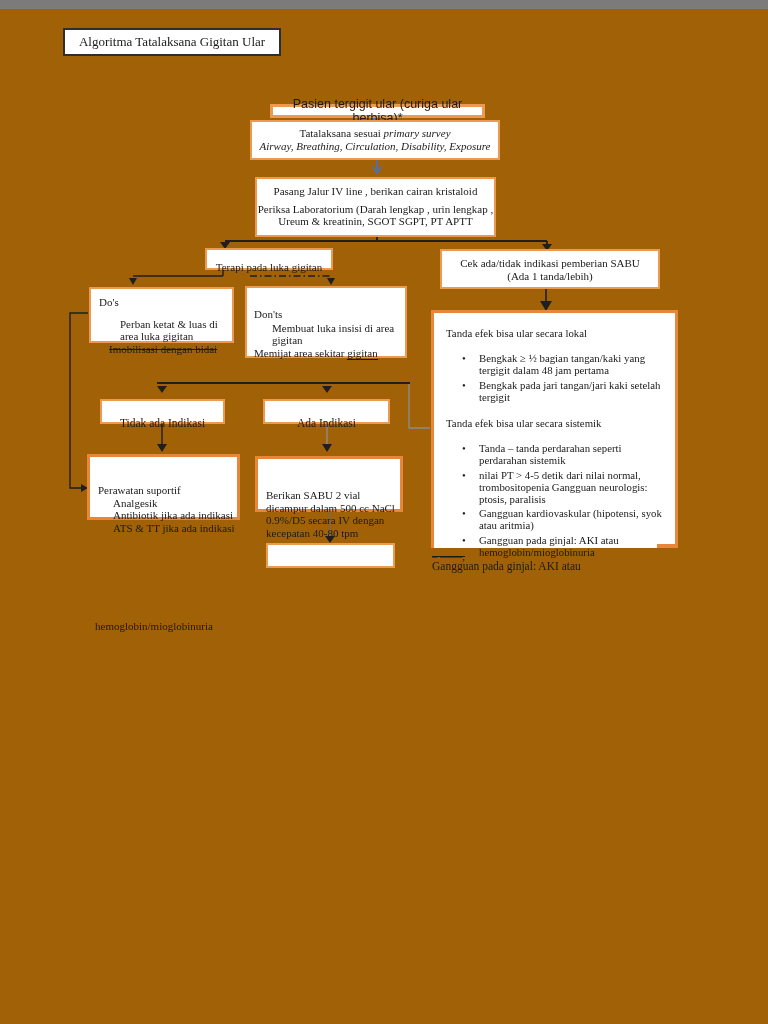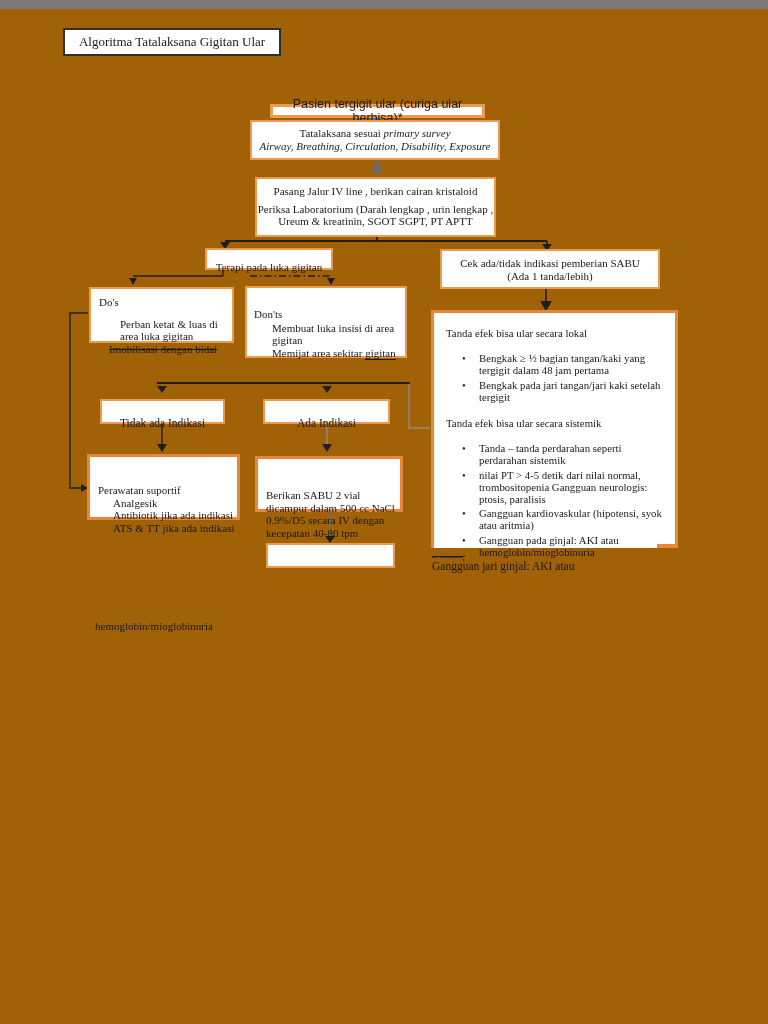--- a/index.html
+++ b/index.html
@@ -120,21 +120,21 @@
 
   <div class="box b-med serif t11" style="left:89px;top:287px;width:145px;height:56px;padding:7px 4px 0 8px;overflow:visible;">
     <div>Do's</div>
     <div style="margin:9px 0 0 21px;width:116px;">Perban ketat &amp; luas di area luka gigitan</div>
     <div class="struck" style="margin-left:10px;width:130px;">Imobilisasi dengan bidai</div>
   </div>
 
   <div class="box b-med serif t11" style="left:245px;top:286px;width:162px;height:72px;padding:20px 4px 0 7px;overflow:visible;">
     <div>Don'ts</div>
     <div style="margin:1px 0 0 18px;width:126px;">Membuat luka insisi di area gigitan</div>
-    <div style="margin-left:18px;width:126px;">
+    <div style="width:126px;">
       <span>Memijat area sekitar </span><span class="underl">gigitan</span>
     </div>
   </div>
 
   <div class="box b-thin serif" style="left:100px;top:399px;width:125px;height:25px;">
     <span class="bottom-label">Tidak ada Indikasi</span>
   </div>
 
   <div class="box b-thin serif" style="left:263px;top:399px;width:127px;height:25px;">
     <span class="bottom-label">Ada Indikasi</span>
@@ -168,17 +168,17 @@
     <div style="margin:14px 0 13px 0;">Tanda efek bisa ular secara sistemik</div>
     <div style="padding-left:12px;">
       <div class="bullet">Tanda – tanda perdarahan seperti perdarahan sistemik</div>
       <div class="bullet">nilai PT &gt; 4-5 detik dari nilai normal, trombositopenia Gangguan neurologis: ptosis, paralisis</div>
       <div class="bullet">Gangguan kardiovaskular (hipotensi, syok atau aritmia)</div>
       <div class="bullet">Gangguan pada ginjal: AKI atau hemoglobin/mioglobinuria</div>
     </div>
   </div>
 
   <div class="abs serif struck" style="left:432px;top:550px;font-size:11px;">– ——,</div>
-  <div class="abs serif" style="left:432px;top:560px;font-size:11.5px;">Gangguan jari ginjal: AKI atau</div>
+  <div class="abs serif" style="left:432px;top:560px;font-size:11.5px;">Gangguan pada ginjal: AKI atau</div>
 
   <div class="abs serif" style="left:95px;top:620px;font-size:11px;">hemoglobin/mioglobinuria</div>
 
 </div>
 
 </body></html>

